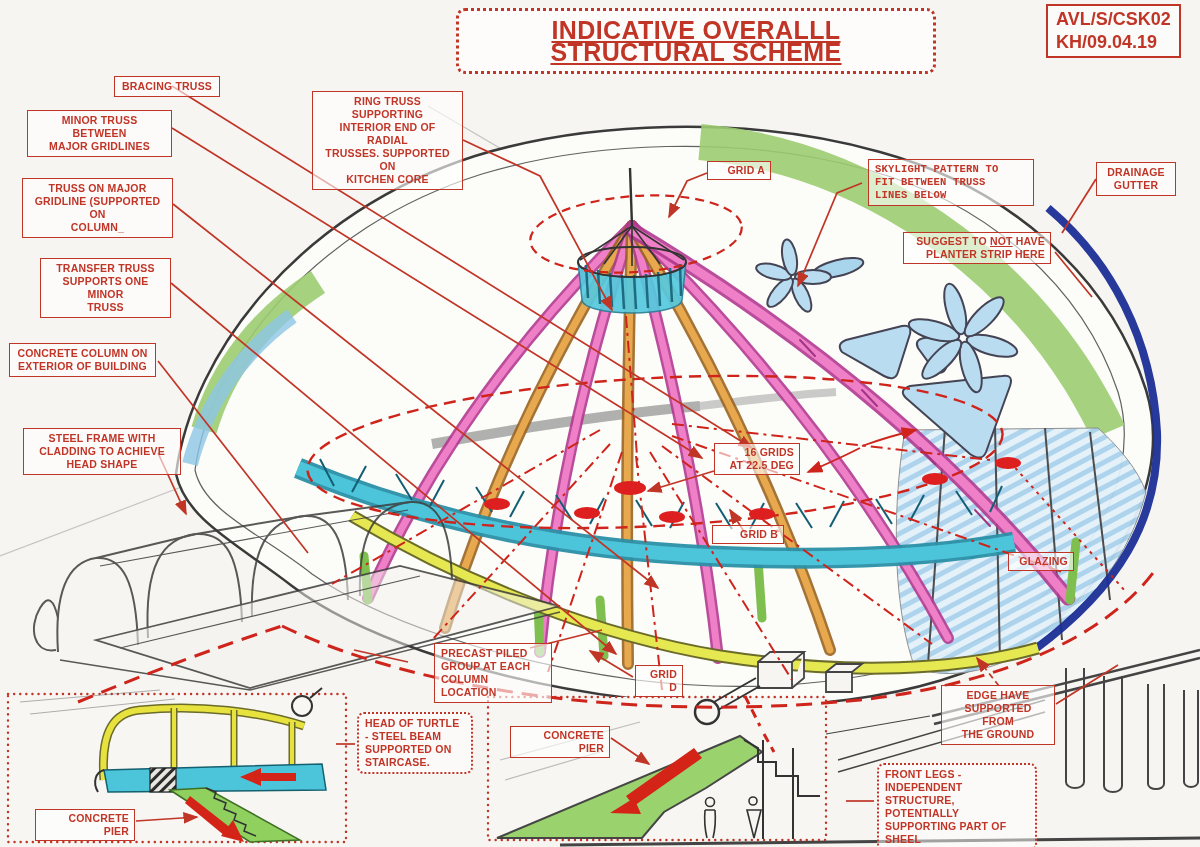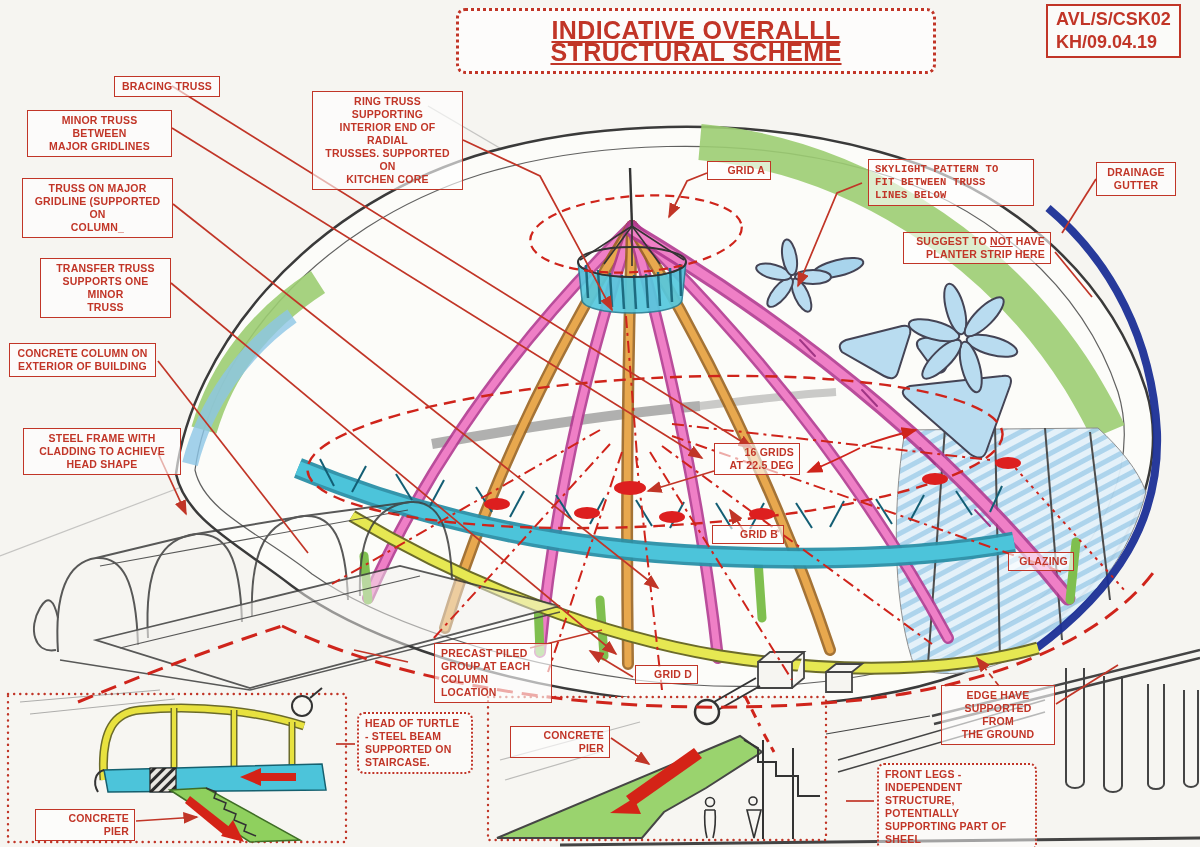--- a/index.html
+++ b/index.html
@@ -371,21 +371,21 @@
 <div class="lbl ta-r" style="left:23px;top:428px;width:158px;">STEEL FRAME WITH
 CLADDING TO ACHIEVE
 HEAD SHAPE</div>
 <div class="lbl ta-l sm" style="left:714px;top:443px;width:86px;">16 GRIDS
 AT 22.5 DEG</div>
 <div class="lbl ta-c sm" style="left:712px;top:525px;width:72px;">GRID B</div>
 <div class="lbl ta-c sm" style="left:996px;top:552px;width:66px;margin-left:12px;">GLAZING</div>
 <div class="lbl ta-l" style="left:411px;top:643px;width:118px;margin-left:23px;">PRECAST PILED
 GROUP AT EACH
 COLUMN LOCATION</div>
-<div class="lbl ta-c sm" style="left:635px;top:665px;width:63px;">GRID D</div>
+<div class="lbl ta-c sm" style="left:635px;top:665px;width:48px;">GRID D</div>
 <div class="lbl ta-r" style="left:941px;top:685px;width:114px;">EDGE HAVE
 SUPPORTED FROM
 THE GROUND</div>
 <div class="lbl ta-l scallop" style="left:357px;top:712px;width:116px;">HEAD OF TURTLE
 - STEEL BEAM
 SUPPORTED ON
 STAIRCASE.</div>
 <div class="lbl ta-c sm" style="left:35px;top:809px;width:100px;">CONCRETE PIER</div>
 <div class="lbl ta-c sm" style="left:510px;top:726px;width:100px;">CONCRETE PIER</div>
 <div class="lbl ta-l scallop" style="left:877px;top:763px;width:160px;">FRONT LEGS -

